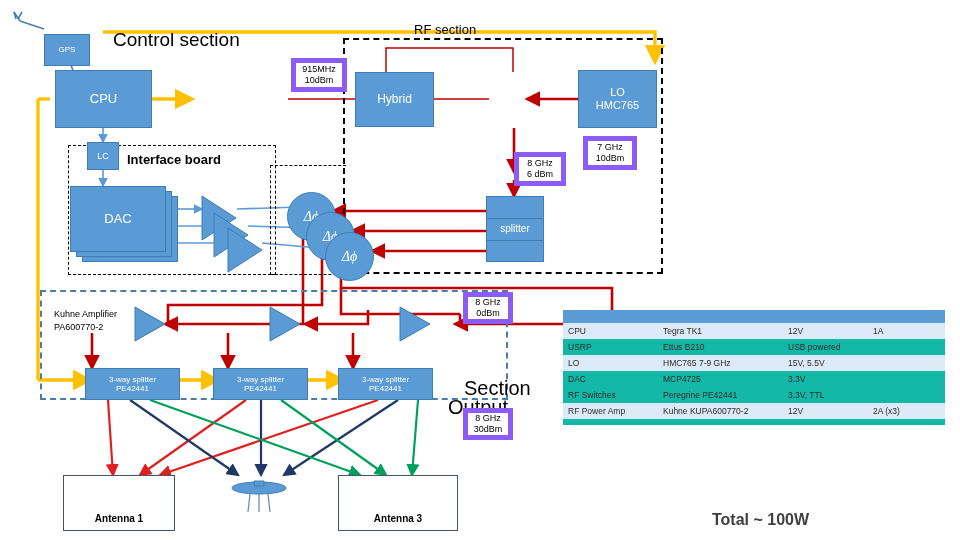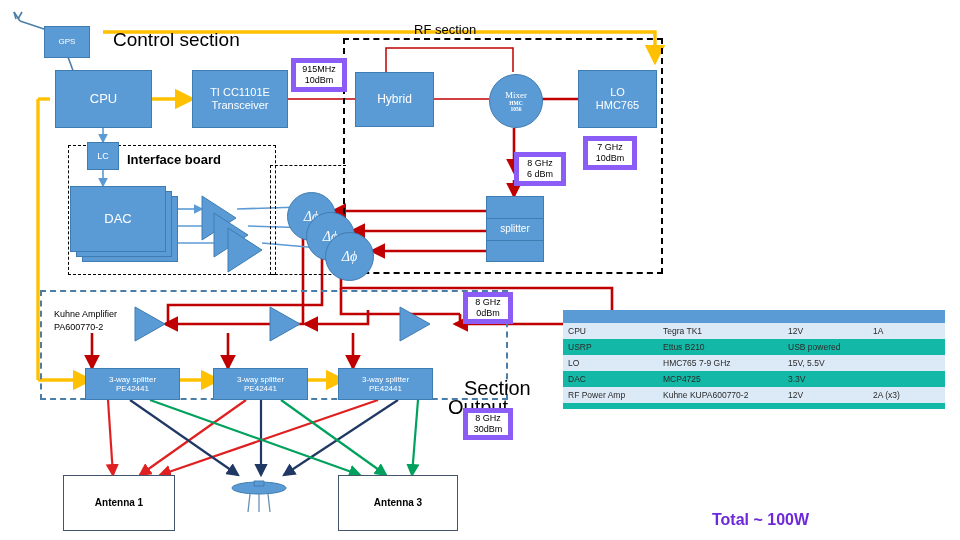--- a/index.html
+++ b/index.html
@@ -15,30 +15,30 @@
         color:#000000;display:flex;flex-direction:column;align-items:center;
         justify-content:center;text-align:center;line-height:1.2;box-sizing:border-box;
         font-size:9px;}
   .dash{position:absolute;box-sizing:border-box;}
   .dash-black{border:2px dashed #000000;}
   .dash-blue{border:2px dashed #4A7EA8;}
   .circ{position:absolute;background:#5B9BD5;border:1px solid #3E7CB1;border-radius:50%;
         color:#ffffff;display:flex;align-items:center;justify-content:center;
         font-style:italic;font-family:"Liberation Serif","DejaVu Serif",serif;}
   .antbox{position:absolute;background:#ffffff;border:1px solid #44546A;box-sizing:border-box;}
-  .antcap{position:absolute;width:100%;bottom:22px;text-align:center;color:#000;
+  .antcap{position:absolute;width:100%;bottom:6px;text-align:center;color:#000;
           font-size:10px;font-weight:bold;}
   
   .ptable{position:absolute;border-collapse:collapse;}
   .ptable td{font-size:8.5px;color:#2a2a2a;padding:3px 5px;border:none;
              white-space:nowrap;}
   .ptable tr.hdr td{background:#5B9BD5;height:13px;padding:0;}
   .ptable tr.r0 td{background:#DCE9F6;}
   .ptable tr.r1 td{background:#14b8a6;}
-  .total{position:absolute;color:#6d28d9;font-size:16px;font-weight:bold;}
+  .total{position:absolute;color:#404040;font-size:16px;font-weight:bold;}
 </style>
 </head>
 <body>
 
 <div class="stage">
 
   <svg class="svglayer" viewBox="0 0 960 540">
     <defs>
       <marker id="ar-yellow" markerWidth="6" markerHeight="6" refX="5" refY="3" orient="auto">
         <path d="M0,0 L6,3 L0,6 z" fill="#FFC000"></path>
@@ -160,42 +160,33 @@
         <path d="M268,494 L270,512"></path>
       </g>
     </g>
   </svg>
 
   <div class="dash dash-black" style="left:343px;top:38px;width:320px;height:236px;"></div>
   <div class="dash" style="left:68px;top:145px;width:208px;height:130px;border:1px dashed #000;"></div>
   <div class="dash" style="left:270px;top:165px;width:76px;height:110px;border:1px dashed #000;border-right:none;"></div>
   <div class="dash dash-blue" style="left:40px;top:290px;width:468px;height:110px;"></div>
 
-  <div class="box" style="left:44px;top:26px;width:46px;height:32px;font-size:8px;">
+  <div class="box" style="left:44px;top:34px;width:46px;height:32px;font-size:8px;">
     <span>GPS</span>
   </div>
 
   <div class="box" style="left:55px;top:70px;width:97px;height:58px;font-size:13px;">
     <span>CPU</span>
   </div>
 
-  <div class="box" style="left:192px;top:70px;width:96px;height:58px;font-size:11px;">
-    <span>TI CC1101E</span>
-    <span>Transceiver</span>
-  </div>
 
   <div class="box" style="left:355px;top:72px;width:79px;height:55px;font-size:12px;">
     <span>Hybrid</span>
   </div>
 
-  <div class="circ" style="left:489px;top:74px;width:52px;height:52px;font-size:9px;flex-direction:column;font-style:normal;">
-    <span style="font-size:9px;">Mixer</span>
-    <span style="font-size:5.5px;font-weight:bold;">HMC</span>
-    <span style="font-size:5.5px;font-weight:bold;">1056</span>
-  </div>
 
   <div class="box" style="left:578px;top:70px;width:79px;height:58px;font-size:11px;">
     <span>LO</span>
     <span>HMC765</span>
   </div>
 
   <div class="box" style="left:87px;top:142px;width:32px;height:28px;font-size:9px;">
     <span>LC</span>
   </div>
 
@@ -302,20 +293,26 @@
           <td>HMC765 7-9 GHz</td>
           <td>15V, 5.5V</td>
           <td></td>
         </tr>
         <tr class="r1">
           <td>DAC</td>
           <td>MCP4725</td>
           <td>3.3V</td>
           <td></td>
         </tr>
+        <tr class="r1">
+          <td>RF Switches</td>
+          <td>Peregrine PE42441</td>
+          <td>3.3V, TTL</td>
+          <td></td>
+        </tr>
         <tr class="r0">
           <td>RF Power Amp</td>
           <td>Kuhne KUPA600770-2</td>
           <td>12V</td>
           <td>2A (x3)</td>
         </tr>
         <tr class="r1">
           <td></td>
           <td></td>
           <td></td>

